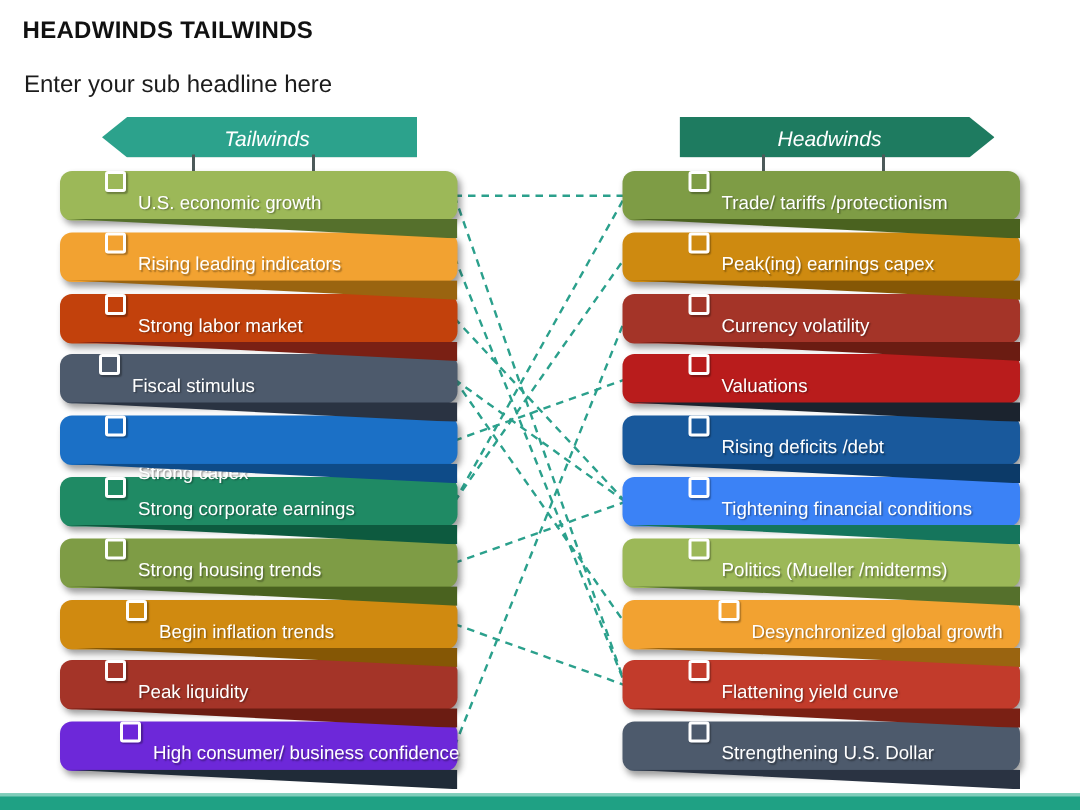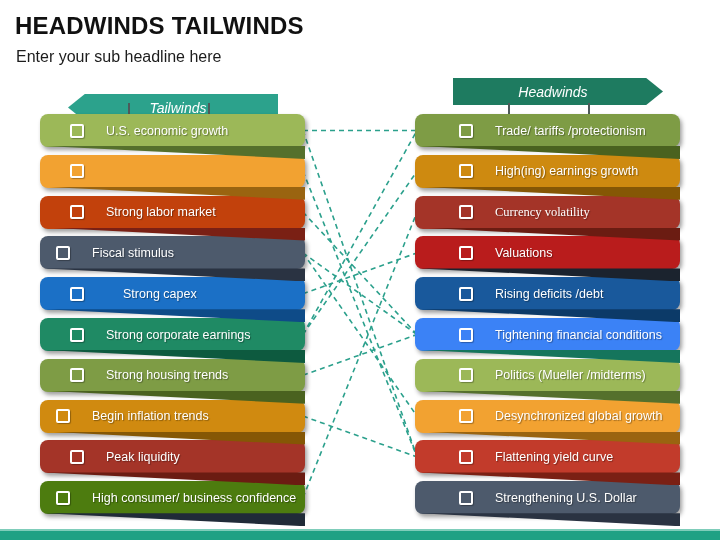--- a/index.html
+++ b/index.html
@@ -2,43 +2,44 @@
 <html><head>
 <meta charset="utf-8">
 <style>
   html,body{margin:0;padding:0;background:#fff;}
   .slide{
     position:relative;width:720px;height:540px;background:#fff;overflow:hidden;
     font-family:"Liberation Sans",sans-serif;
   }
   .title{
     position:absolute;left:15px;top:12px;margin:0;
-    font-size:24px;font-weight:bold;color:#111;letter-spacing:0.2px;
+    font-size:16px;font-weight:bold;color:#111;letter-spacing:0.2px;
   }
   .subtitle{
     position:absolute;left:16px;top:48px;margin:0;
     font-size:16px;color:#1c1c1c;font-weight:400;
   }
   .arrow{
     position:absolute;top:78px;height:27px;width:200px;
     display:flex;align-items:center;justify-content:center;
     color:#fff;font-size:14px;font-style:italic;
     filter:drop-shadow(2px 3px 2px rgba(0,0,0,0.35));
   }
-  .arrow-tail{clip-path:polygon(0 50%,8% 0,100% 0,100% 100%,8% 100%);padding-left:10px;margin-top:16px;}
+  .arrow-tail{clip-path:polygon(0 50%,8% 0,100% 0,100% 100%,8% 100%);padding-left:10px;}
   .arrow-head{clip-path:polygon(0 0,92% 0,100% 50%,92% 100%,0 100%);padding-right:10px;}
   .stem{
     position:absolute;top:103px;width:2px;height:12px;background:#4d5a5a;
   }
   .col{position:absolute;top:0;left:0;width:720px;height:540px;pointer-events:none;}
   .row{
     position:absolute;width:265px;height:33px;border-radius:8px;
-    display:flex;align-items:center;color:#fff;font-size:12.5px;
+    display:flex;color:#fff;font-size:12.5px;
     box-shadow:2px 3px 4px rgba(40,40,40,0.45);
     text-shadow:1px 1px 1px rgba(0,0,0,0.35);
+    flex-direction:column;
   }
   .row .fold{
     position:absolute;left:4px;right:0;top:32px;height:13px;
     clip-path:polygon(0 0,100% 0,100% 100%);
   }
   .chk{
     display:inline-block;width:10px;height:10px;border:2px solid #fff;border-radius:2px;
     box-shadow:1px 1px 1px rgba(0,0,0,0.3);flex:none;
   }
   .row .lbl{margin-left:22px;white-space:nowrap;}
@@ -85,74 +86,75 @@
 
   <div class="col" id="col-left">
       <div class="row" style="left: 40px; top: 114px; width: 265px; background: rgb(156, 184, 88); z-index: 40; padding-left: 30px; box-sizing: border-box;">
         <div class="fold" style="background: rgb(85, 112, 44);"></div>
         <span class="chk"></span>
         <span class="lbl">U.S. economic growth</span>
       </div>
       <div class="row" style="left: 40px; top: 154.8px; width: 265px; background: rgb(242, 162, 49); z-index: 39; padding-left: 30px; box-sizing: border-box;">
         <div class="fold" style="background: rgb(154, 100, 16);"></div>
         <span class="chk"></span>
+        <span class="lbl">Rising leading indicators</span>
       </div>
       <div class="row" style="left: 40px; top: 195.6px; width: 265px; background: #c2410c; z-index: 38; padding-left: 30px; box-sizing: border-box;">
         <div class="fold" style="background: rgb(122, 32, 20);"></div>
         <span class="chk"></span>
         <span class="lbl">Strong labor market</span>
       </div>
-      <div class="row" style="left: 40px; top: 236.4px; width: 265px; background: rgb(77, 90, 108); z-index: 37; padding-left: 16px; box-sizing: border-box;">
+      <div class="row" style="left: 40px; top: 236.4px; width: 265px; background: rgb(77, 90, 108); z-index: 37; padding-left: 26px; box-sizing: border-box;">
         <div class="fold" style="background: rgb(42, 51, 66);"></div>
         <span class="chk"></span>
         <span class="lbl">Fiscal stimulus</span>
       </div>
       <div class="row" style="left: 40px; top: 277.2px; width: 265px; background: rgb(27, 112, 198); z-index: 36; padding-left: 30px; box-sizing: border-box; gap: 17px;">
         <div class="fold" style="background: rgb(14, 75, 136);"></div>
         <span class="chk"></span>
         <span class="lbl">Strong capex</span>
       </div>
       <div class="row" style="left: 40px; top: 318px; width: 265px; background: rgb(31, 138, 100); z-index: 35; padding-left: 30px; box-sizing: border-box;">
         <div class="fold" style="background: rgb(13, 90, 63);"></div>
         <span class="chk"></span>
         <span class="lbl">Strong corporate earnings</span>
       </div>
       <div class="row" style="left: 40px; top: 358.8px; width: 265px; background: rgb(126, 156, 69); z-index: 34; padding-left: 30px; box-sizing: border-box;">
         <div class="fold" style="background: rgb(74, 98, 31);"></div>
         <span class="chk"></span>
         <span class="lbl">Strong housing trends</span>
       </div>
-      <div class="row" style="left: 40px; top: 399.6px; width: 265px; background: rgb(208, 138, 16); z-index: 33; padding-left: 16px; box-sizing: border-box;">
+      <div class="row" style="left: 40px; top: 399.6px; width: 265px; background: rgb(208, 138, 16); z-index: 33; padding-left: 44px; box-sizing: border-box;">
         <div class="fold" style="background: rgb(133, 87, 5);"></div>
         <span class="chk"></span>
         <span class="lbl">Begin inflation trends</span>
       </div>
       <div class="row" style="left: 40px; top: 440.4px; width: 265px; background: rgb(164, 52, 40); z-index: 32; padding-left: 30px; box-sizing: border-box;">
         <div class="fold" style="background: rgb(107, 28, 18);"></div>
         <span class="chk"></span>
         <span class="lbl">Peak liquidity</span>
       </div>
-      <div class="row" style="left: 40px; top: 481.2px; width: 265px; background: #4d7c0f; z-index: 31; padding-left: 16px; box-sizing: border-box;">
+      <div class="row" style="left: 40px; top: 481.2px; width: 265px; background: #6d28d9; z-index: 31; padding-left: 40px; box-sizing: border-box;">
         <div class="fold" style="background: rgb(32, 43, 56);"></div>
         <span class="chk"></span>
         <span class="lbl">High consumer/ business confidence</span>
       </div>
     </div>
   <div class="col" id="col-right">
       <div class="row" style="left: 415px; top: 114px; width: 265px; background: rgb(126, 156, 69); z-index: 40; padding-left: 44px; box-sizing: border-box;">
         <div class="fold" style="background: rgb(74, 98, 31);"></div>
         <span class="chk"></span>
         <span class="lbl">Trade/ tariffs /protectionism</span>
       </div>
       <div class="row" style="left: 415px; top: 154.8px; width: 265px; background: rgb(206, 138, 16); z-index: 39; padding-left: 44px; box-sizing: border-box;">
         <div class="fold" style="background: rgb(133, 87, 5);"></div>
         <span class="chk"></span>
-        <span class="lbl">High(ing) earnings growth</span>
+        <span class="lbl">Peak(ing) earnings capex</span>
       </div>
-      <div class="row" style="left: 415px; top: 195.6px; width: 265px; background: rgb(164, 52, 40); z-index: 38; padding-left: 44px; box-sizing: border-box; font-family: Liberation Serif, serif;">
+      <div class="row" style="left: 415px; top: 195.6px; width: 265px; background: rgb(164, 52, 40); z-index: 38; padding-left: 44px; box-sizing: border-box;">
         <div class="fold" style="background: rgb(107, 28, 18);"></div>
         <span class="chk"></span>
         <span class="lbl">Currency volatility</span>
       </div>
       <div class="row" style="left: 415px; top: 236.4px; width: 265px; background: #b91c1c; z-index: 37; padding-left: 44px; box-sizing: border-box;">
         <div class="fold" style="background: rgb(27, 35, 46);"></div>
         <span class="chk"></span>
         <span class="lbl">Valuations</span>
       </div>
       <div class="row" style="left: 415px; top: 277.2px; width: 265px; background: rgb(25, 89, 156); z-index: 36; padding-left: 44px; box-sizing: border-box;">
@@ -163,21 +165,21 @@
       <div class="row" style="left: 415px; top: 318px; width: 265px; background: #3b82f6; z-index: 35; padding-left: 44px; box-sizing: border-box;">
         <div class="fold" style="background: rgb(21, 117, 92);"></div>
         <span class="chk"></span>
         <span class="lbl">Tightening financial conditions</span>
       </div>
       <div class="row" style="left: 415px; top: 358.8px; width: 265px; background: rgb(156, 184, 88); z-index: 34; padding-left: 44px; box-sizing: border-box;">
         <div class="fold" style="background: rgb(85, 112, 44);"></div>
         <span class="chk"></span>
         <span class="lbl">Politics (Mueller /midterms)</span>
       </div>
-      <div class="row" style="left: 415px; top: 399.6px; width: 265px; background: rgb(242, 162, 49); z-index: 33; padding-left: 44px; box-sizing: border-box;">
+      <div class="row" style="left: 415px; top: 399.6px; width: 265px; background: rgb(242, 162, 49); z-index: 33; padding-left: 64px; box-sizing: border-box;">
         <div class="fold" style="background: rgb(154, 100, 16);"></div>
         <span class="chk"></span>
         <span class="lbl">Desynchronized global growth</span>
       </div>
       <div class="row" style="left: 415px; top: 440.4px; width: 265px; background: rgb(194, 59, 43); z-index: 32; padding-left: 44px; box-sizing: border-box;">
         <div class="fold" style="background: rgb(122, 32, 20);"></div>
         <span class="chk"></span>
         <span class="lbl">Flattening yield curve</span>
       </div>
       <div class="row" style="left: 415px; top: 481.2px; width: 265px; background: rgb(77, 90, 108); z-index: 31; padding-left: 44px; box-sizing: border-box;">

